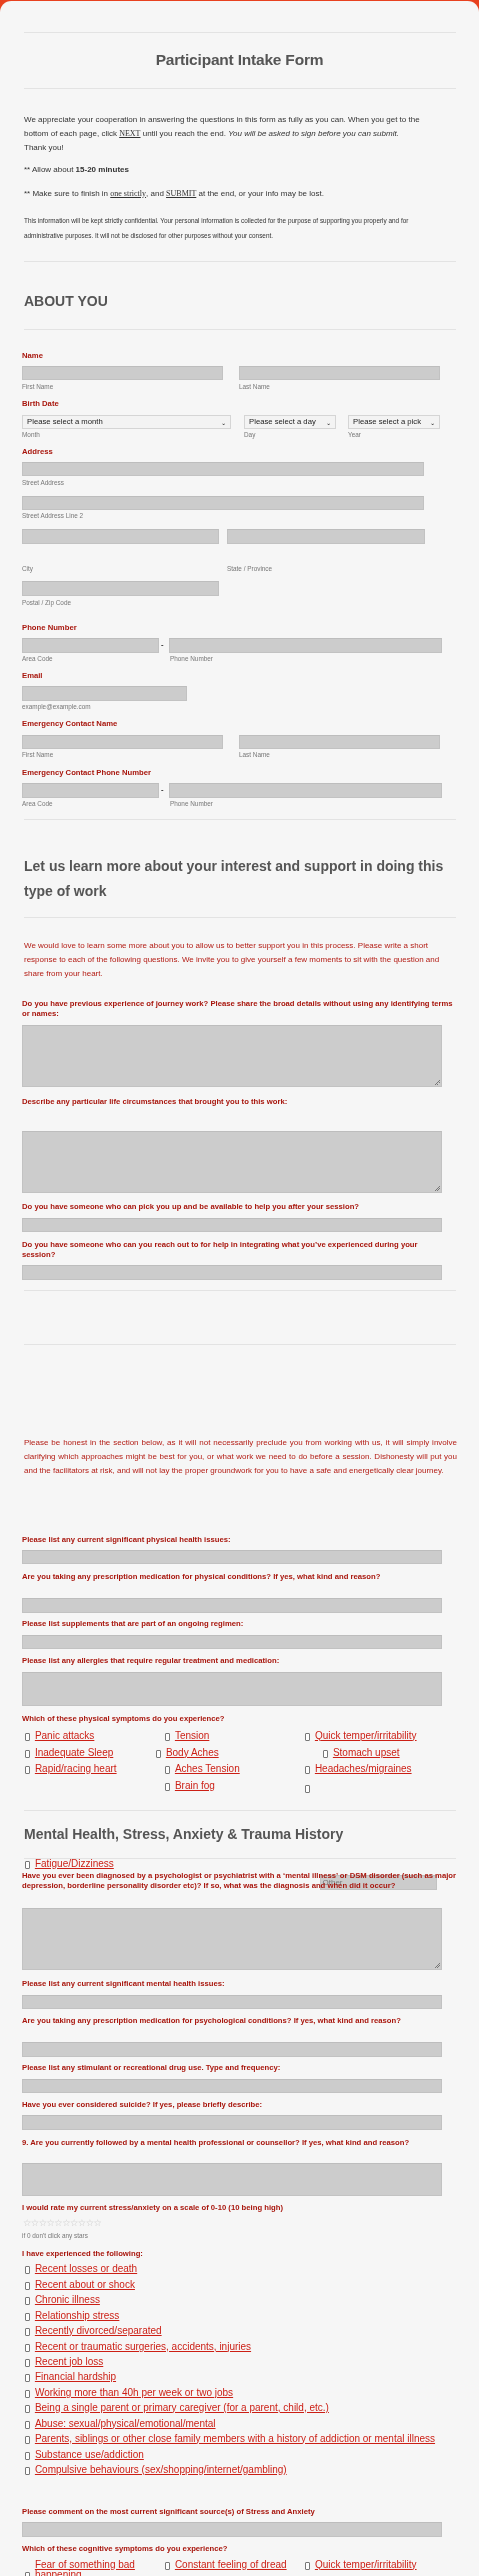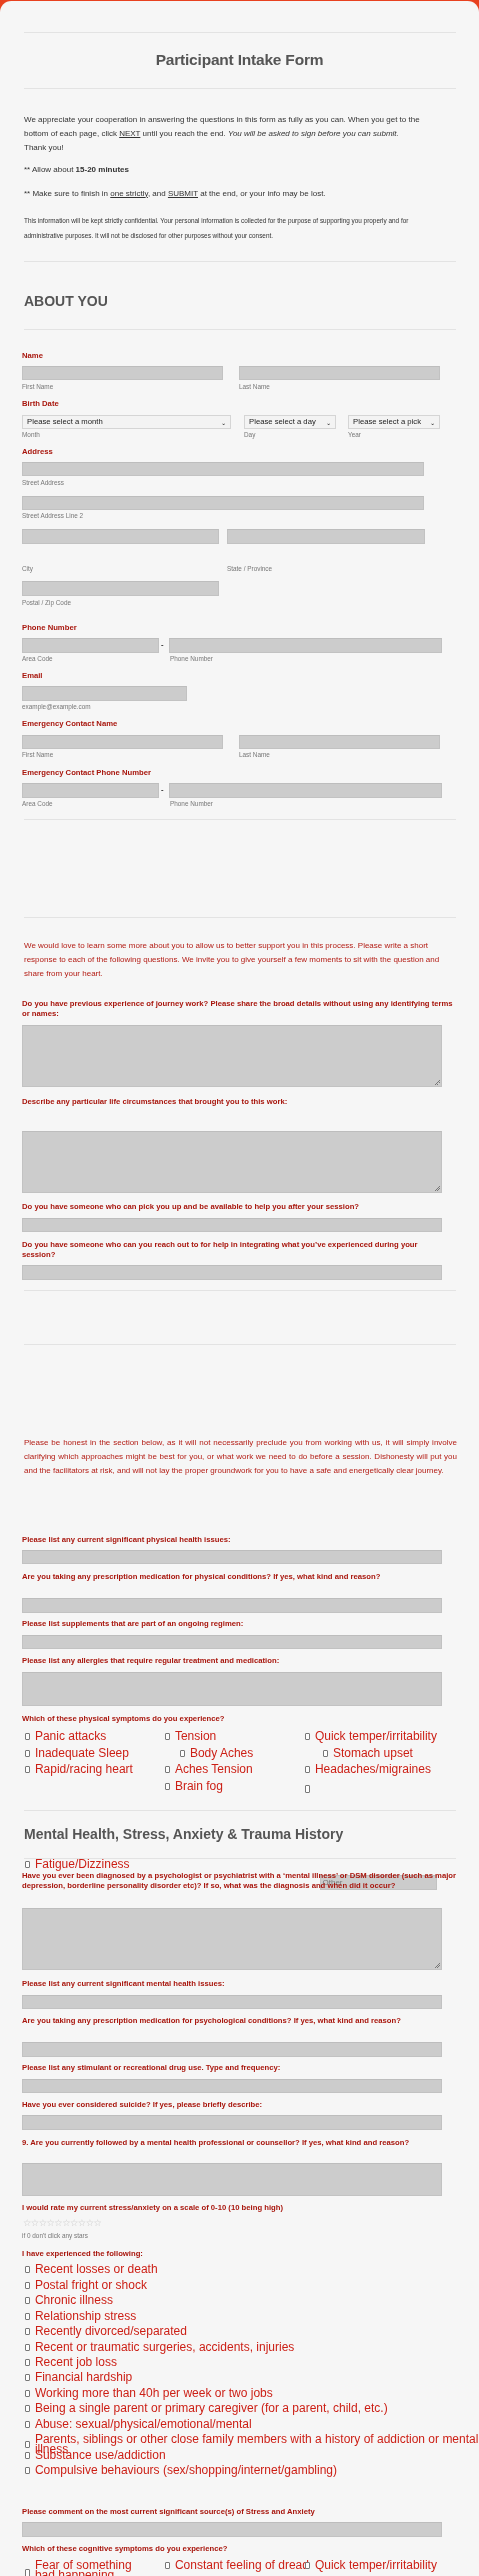--- a/index.html
+++ b/index.html
@@ -46,32 +46,32 @@
   .resize-grip {
     position: absolute; right: 1px; bottom: 1px; width: 4.6px; height: 4.6px;
     background: linear-gradient(135deg, transparent 45%, #777 45%, #777 52%, transparent 52%, transparent 70%, #777 70%, #777 77%, transparent 77%);
   }
   .select {
     position: absolute; background: #f3f3f3; border: 0.5px solid #d5d5d5;
     font-size: 7.7px; color: #222; padding: 2.6px 4.1px; line-height: 8.2px;
   }
   .select .chev { position: absolute; right: 4.1px; top: 3.1px; font-size: 5.7px; color: #222; }
   .dash { position: absolute; font-size: 7.7px; font-weight: bold; color: #333; }
-  .cb-item { position: absolute; display: flex; align-items: center; color: #cc1f15; font-size: 12px; line-height: 10.3px; }
+  .cb-item { position: absolute; display: flex; align-items: flex-end; color: #cc1f15; font-size: 10px; line-height: 10.3px; text-decoration: underline; }
   .cb {
     width: 4.6px; height: 7.7px; border: 0.8px solid #777; border-radius: 1px;
     background: #fff; margin-top: 1.5px; margin-right: 5.2px; flex: 0 0 auto; margin-left: 2.1px;
   }
   .other-field {
     position: absolute; background: #cccccc; border: 0.5px solid #c2c2c2; border-top: 1px solid #bdbdbd;
     font-size: 8px; color: #777; padding: 2.6px 1.5px;
   }
   .stars { position: absolute; left: 23px; color: #c9c9c9; font-size: 9.3px; letter-spacing: -0.5px; }
   .hint { position: absolute; left: 22px; font-size: 6.4px; color: #777; }
-  u { text-decoration: underline; }
+  u { text-decoration: underline; font-family: Liberation Serif, serif; }
 </style>
 </head>
 <body>
 
 <div class="card">
 
   <div class="hr" style="top:31px"></div>
   <div class="page-title" style="top:50px">Participant Intake Form</div>
   <div class="hr" style="top:87px"></div>
 
@@ -135,20 +135,21 @@
   <div class="sublabel" style="left:239px; top:750px">Last Name</div>
 
   <div class="qlabel" style="top:767px">Emergency Contact Phone Number</div>
   <div class="field" style="left:22px; top:782px; width:137px; height:15px"><input type="text" style=""></div>
   <div class="dash" style="left:161px; top:784px">-</div>
   <div class="field" style="left:169px; top:782px; width:273px; height:15px"><input type="text" style=""></div>
   <div class="sublabel" style="left:22px; top:799px">Area Code</div>
   <div class="sublabel" style="left:170px; top:799px">Phone Number</div>
   <div class="hr" style="top:818px"></div>
 
+  <div class="section-title" style="top:853px; width:422px; line-height:25px">Let us learn more about your interest and support in doing this type of work</div>
   <div class="hr" style="top:916px"></div>
   <div class="red-intro" style="top:938px">We would love to learn some more about you to allow us to better support you in this process. Please write a short response to each of the following questions. We invite you to give yourself a few moments to sit with the question and share from your heart.</div>
 
   <div class="qlabel" style="top:998px">Do you have previous experience of journey work? Please share the broad details without using any identifying terms or names:</div>
   <div class="field" style="left:22px; top:1024px; width:420px; height:62px"><textarea style=""></textarea><span class="resize-grip"></span></div>
   <div class="qlabel" style="top:1096px">Describe any particular life circumstances that brought you to this work:</div>
   <div class="field" style="left:22px; top:1130px; width:420px; height:62px"><textarea style=""></textarea><span class="resize-grip"></span></div>
   <div class="qlabel" style="top:1201px">Do you have someone who can pick you up and be available to help you after your session?</div>
   <div class="field" style="left:22px; top:1217px; width:420px; height:14.4px"><input type="text" style=""></div>
   <div class="qlabel" style="top:1239px; width:402px">Do you have someone who can you reach out to for help in integrating what you’ve experienced during your session?</div>
@@ -178,21 +179,21 @@
       <span>Tension</span>
     </div>
   <div class="cb-item" style="left:303px; top:1730px">
       <span class="cb"></span>
       <span>Quick temper/irritability</span>
     </div>
   <div class="cb-item" style="left:23px; top:1747px">
       <span class="cb"></span>
       <span>Inadequate Sleep</span>
     </div>
-  <div class="cb-item" style="left:178px; top:1747px">
+  <div class="cb-item" style="left:154px; top:1747px">
       <span class="cb"></span>
       <span>Body Aches</span>
     </div>
   <div class="cb-item" style="left:321px; top:1747px">
       <span class="cb"></span>
       <span>Stomach upset</span>
     </div>
   <div class="cb-item" style="left:23px; top:1763px">
       <span class="cb"></span>
       <span>Rapid/racing heart</span>
@@ -238,21 +239,21 @@
   <div class="stars" style="top:2216px">☆☆☆☆☆☆☆☆☆☆</div>
   <div class="hint" style="top:2231px">if 0 don't click any stars</div>
 
   <div class="qlabel" style="top:2248px">I have experienced the following:</div>
   <div class="cb-item" style="left:23px; top:2263px">
       <span class="cb"></span>
       <span>Recent losses or death</span>
     </div>
   <div class="cb-item" style="left:23px; top:2279px">
       <span class="cb"></span>
-      <span>Postal fright or shock</span>
+      <span>Recent about or shock</span>
     </div>
   <div class="cb-item" style="left:23px; top:2294px">
       <span class="cb"></span>
       <span>Chronic illness</span>
     </div>
   <div class="cb-item" style="left:23px; top:2310px">
       <span class="cb"></span>
       <span>Relationship stress</span>
     </div>
   <div class="cb-item" style="left:23px; top:2325px">

